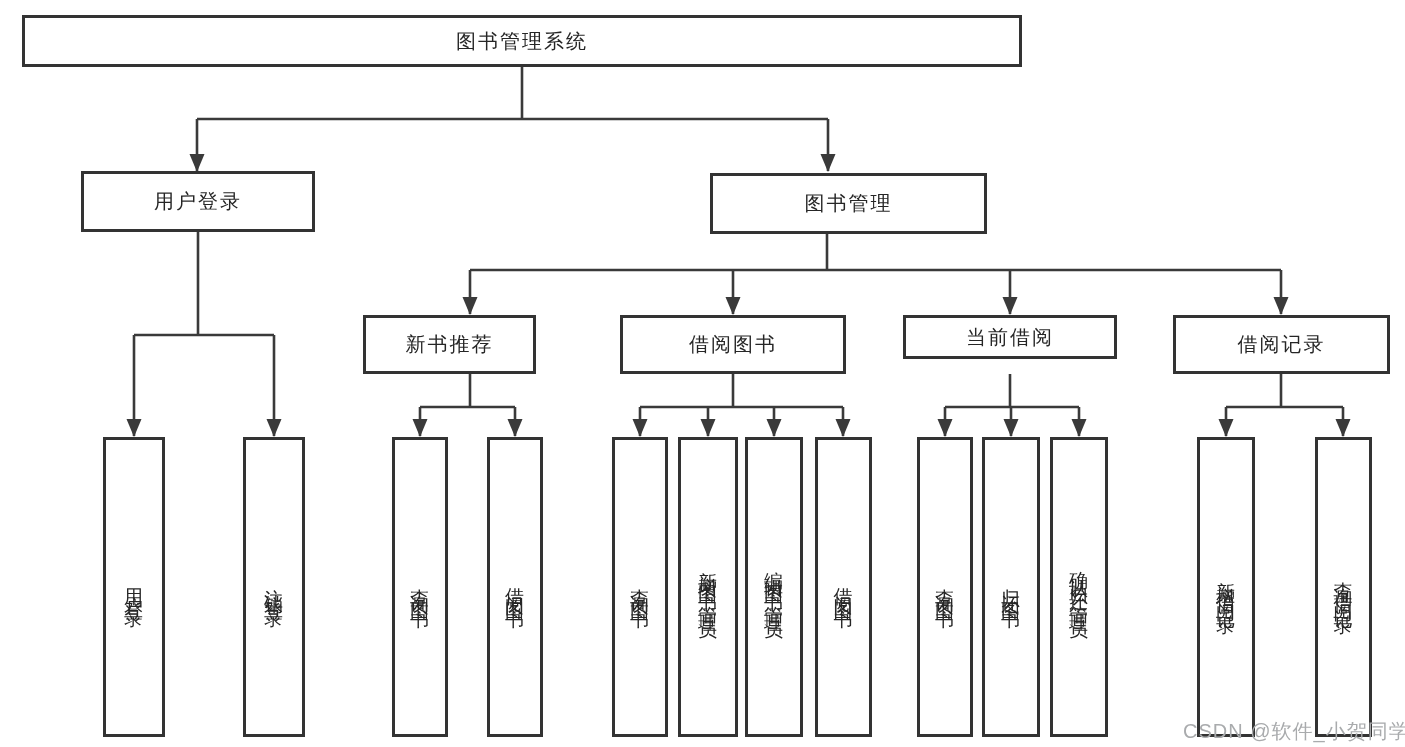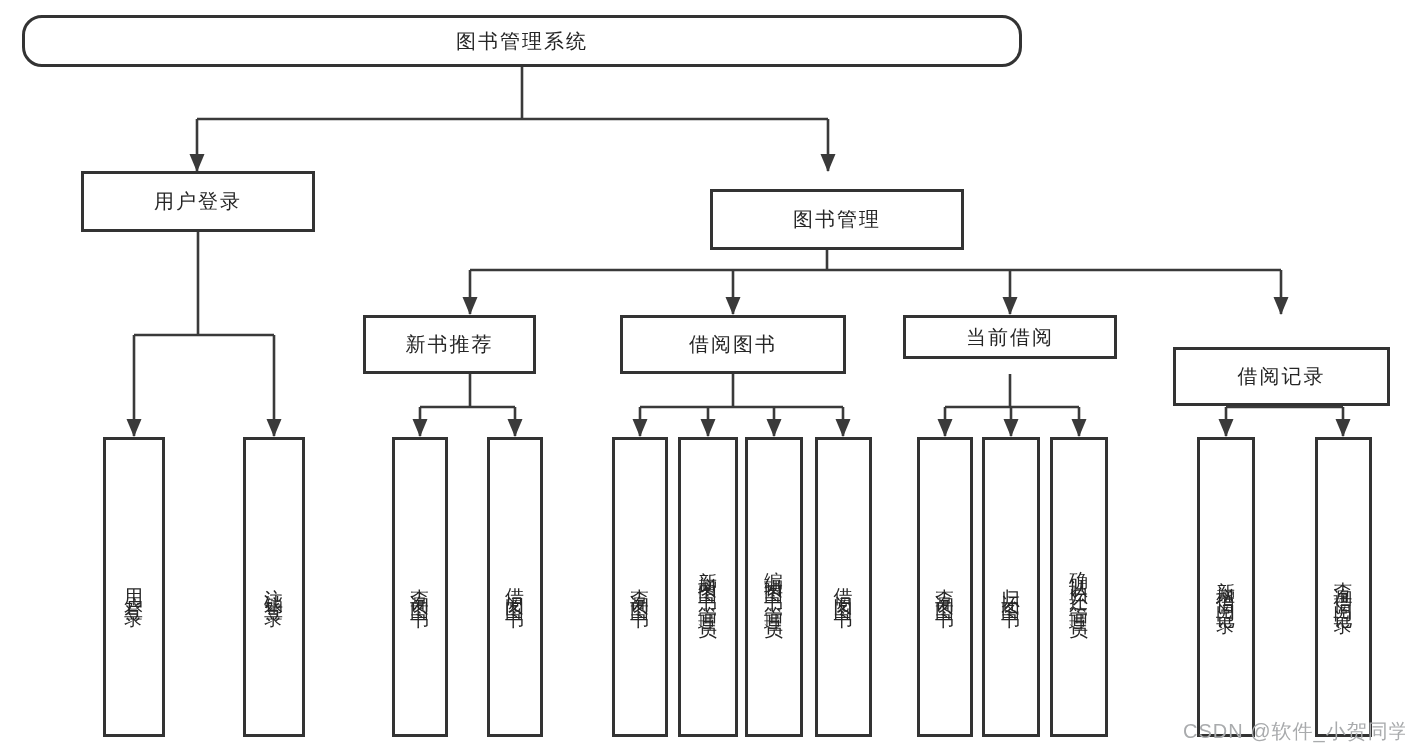--- a/index.html
+++ b/index.html
@@ -101,41 +101,41 @@
     <line x1="945" y1="407" x2="945" y2="436" marker-end="url(#arrowhead)"></line>
     <line x1="1011" y1="407" x2="1011" y2="436" marker-end="url(#arrowhead)"></line>
     <line x1="1079" y1="407" x2="1079" y2="436" marker-end="url(#arrowhead)"></line>
 
     <line x1="1281" y1="374" x2="1281" y2="407"></line>
     <line x1="1226" y1="407" x2="1343" y2="407"></line>
     <line x1="1226" y1="407" x2="1226" y2="436" marker-end="url(#arrowhead)"></line>
     <line x1="1343" y1="407" x2="1343" y2="436" marker-end="url(#arrowhead)"></line>
   </svg>
 
-  <div class="node" style="left:22px; top:15px; width:1000px; height:52px;border-radius:20px;">
+  <div class="node" style="left:22px; top:15px; width:1000px; height:52px;">
     <span class="lbl">图书管理系统</span>
   </div>
 
   <div class="node" style="left:81px; top:171px; width:234px; height:61px;">
     <span class="lbl">用户登录</span>
   </div>
-  <div class="node" style="left:710px; top:189px; width:254px; height:61px;">
+  <div class="node" style="left:710px; top:173px; width:277px; height:61px;">
     <span class="lbl">图书管理</span>
   </div>
 
   <div class="node" style="left:363px; top:315px; width:173px; height:59px;">
     <span class="lbl">新书推荐</span>
   </div>
   <div class="node" style="left:620px; top:315px; width:226px; height:59px;">
     <span class="lbl">借阅图书</span>
   </div>
   <div class="node" style="left:903px; top:315px; width:214px; height:44px;">
     <span class="lbl">当前借阅</span>
   </div>
-  <div class="node" style="left:1173px; top:315px; width:217px; height:59px;margin-top:32px;">
+  <div class="node" style="left:1173px; top:315px; width:217px; height:59px;">
     <span class="lbl">借阅记录</span>
   </div>
 
   <div class="node leaf" style="left:103px; top:437px; width:62px; height:300px;">
     <span class="lbl">用户登录</span>
   </div>
   <div class="node leaf" style="left:243px; top:437px; width:62px; height:300px;">
     <span class="lbl">注销登录</span>
   </div>
 

